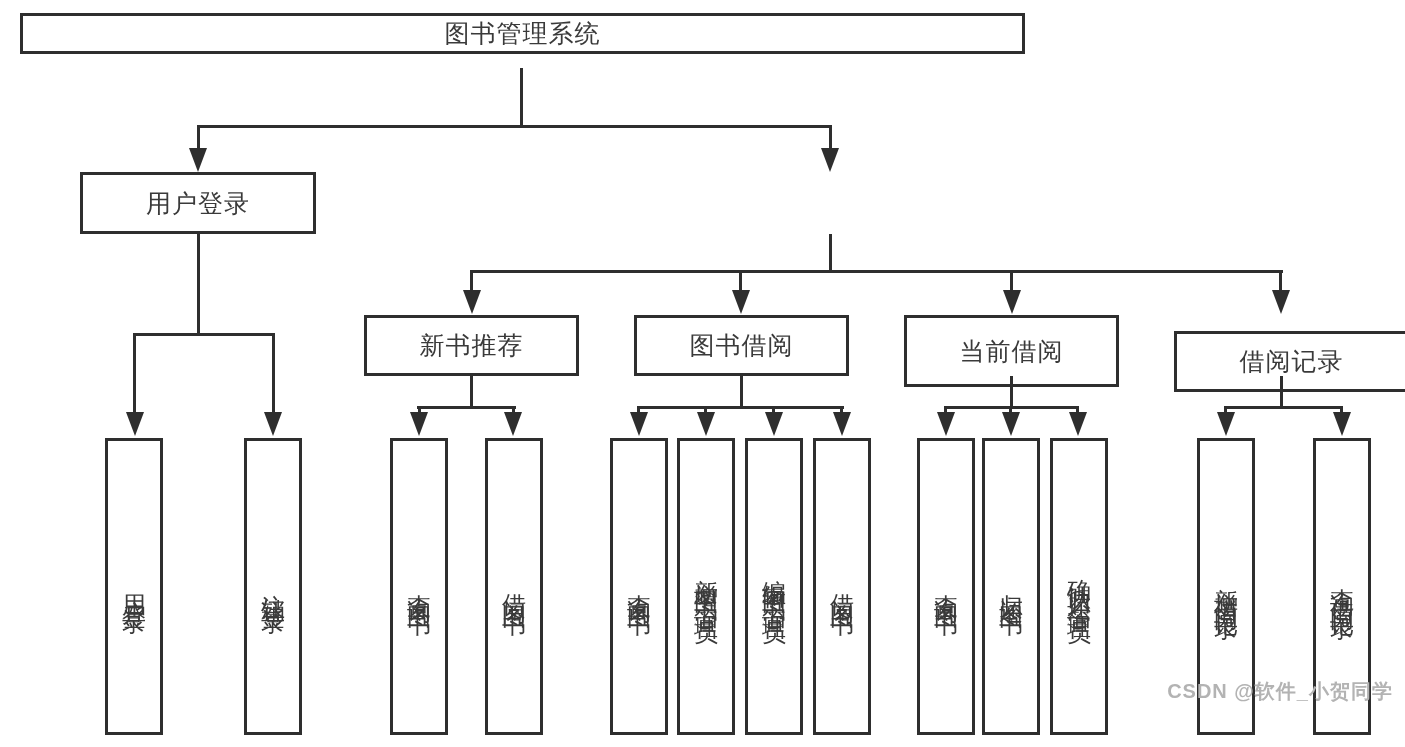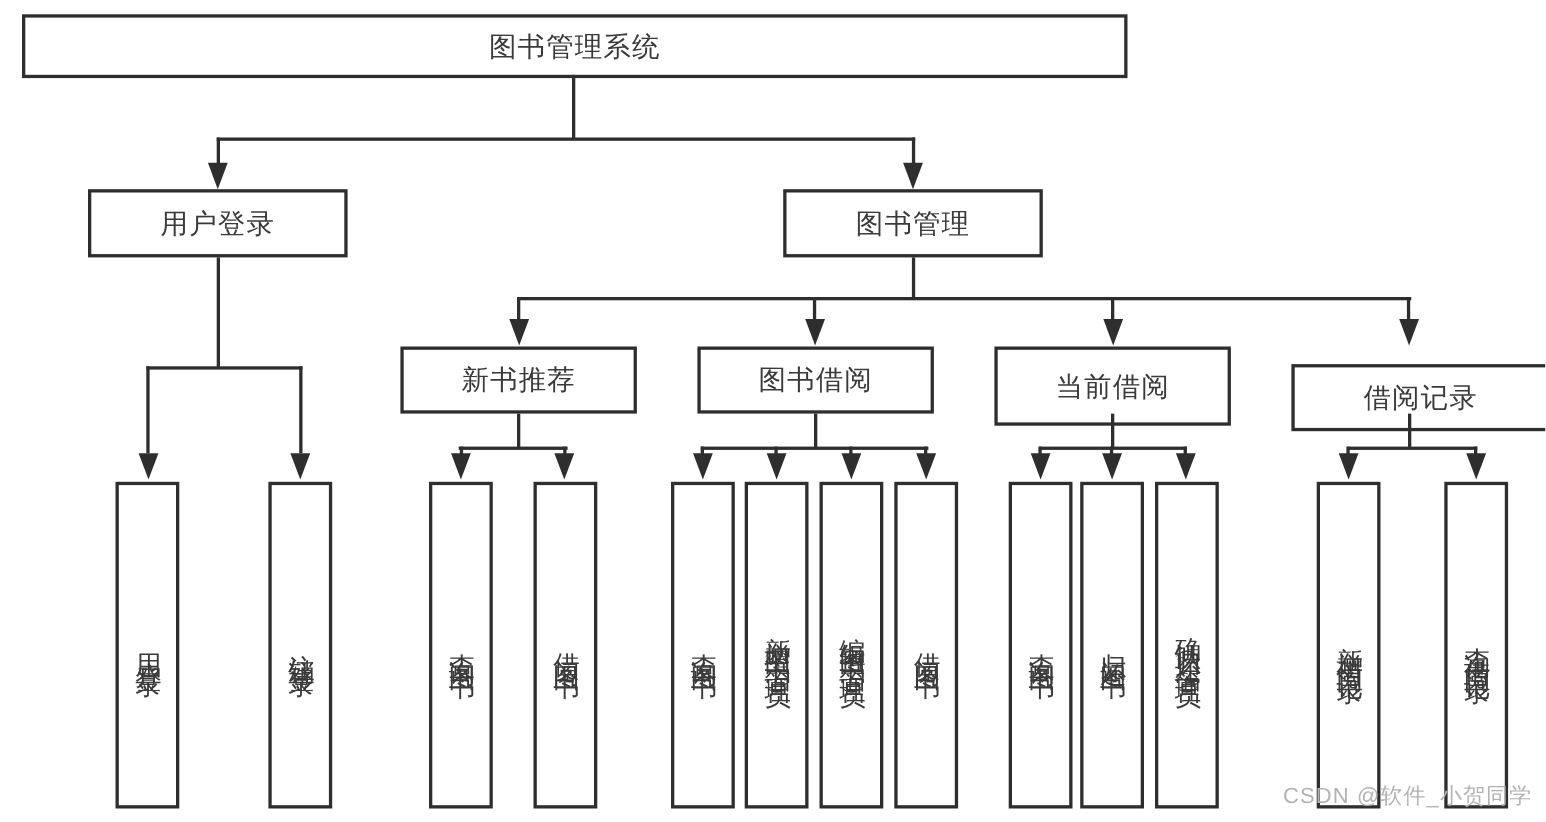--- a/index.html
+++ b/index.html
@@ -18,40 +18,39 @@
     writing-mode:vertical-rl; text-orientation:mixed;
     font-size:24px; letter-spacing:6px; line-height:1;
   }
   .line { position:absolute; background:#2e2e2e; }
   .arrow {
     position:absolute; width:0; height:0;
     border-left:9px solid transparent; border-right:9px solid transparent;
     border-top:24px solid #2e2e2e;
   }
   .watermark {
-    position:absolute; right:12px; top:710px; font-size:20px;
-    color:#b3b3b3; letter-spacing:1px;
+    position:absolute; right:12px; top:678px; font-size:20px;
+    color:#b3b3b3; letter-spacing:1px;font-weight:bold;
   }
 </style>
 </head>
 <body>
 
 <div id="stage">
 
-  <div class="box hbox" style="left:20px;top:13px;width:1005px;height:58px">图书管理系统</div>
+  <div class="box hbox" style="left:20px;top:13px;width:1005px;height:41px">图书管理系统</div>
 
   <div class="line" style="left:520px;top:68px;width:3px;height:59px"></div>
   <div class="line" style="left:197px;top:125px;width:635px;height:3px"></div>
   <div class="line" style="left:197px;top:125px;width:3px;height:24px"></div>
   <div class="arrow" style="left:189px;top:148px"></div>
   <div class="line" style="left:829px;top:125px;width:3px;height:24px"></div>
   <div class="arrow" style="left:821px;top:148px"></div>
 
   <div class="box hbox" style="left:80px;top:172px;width:236px;height:62px">用户登录</div>
-  <div class="box hbox" style="left:712px;top:172px;width:236px;height:62px">图书管理</div>
 
   <div class="line" style="left:197px;top:234px;width:3px;height:101px"></div>
   <div class="line" style="left:133px;top:333px;width:142px;height:3px"></div>
   <div class="line" style="left:133px;top:333px;width:3px;height:79px"></div>
   <div class="arrow" style="left:126px;top:412px"></div>
   <div class="line" style="left:272px;top:333px;width:3px;height:79px"></div>
   <div class="arrow" style="left:264px;top:412px"></div>
 
   <div class="box vbox" style="left:105px;top:438px;width:58px;height:297px">用户登录</div>
   <div class="box vbox" style="left:244px;top:438px;width:58px;height:297px">注销登录</div>

